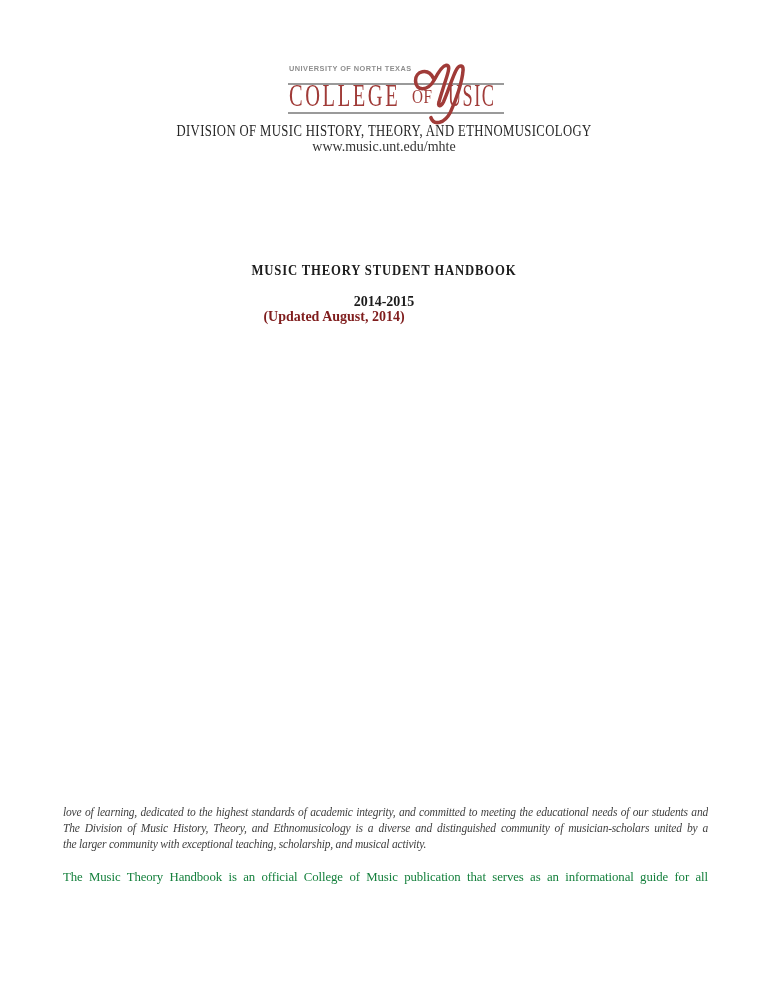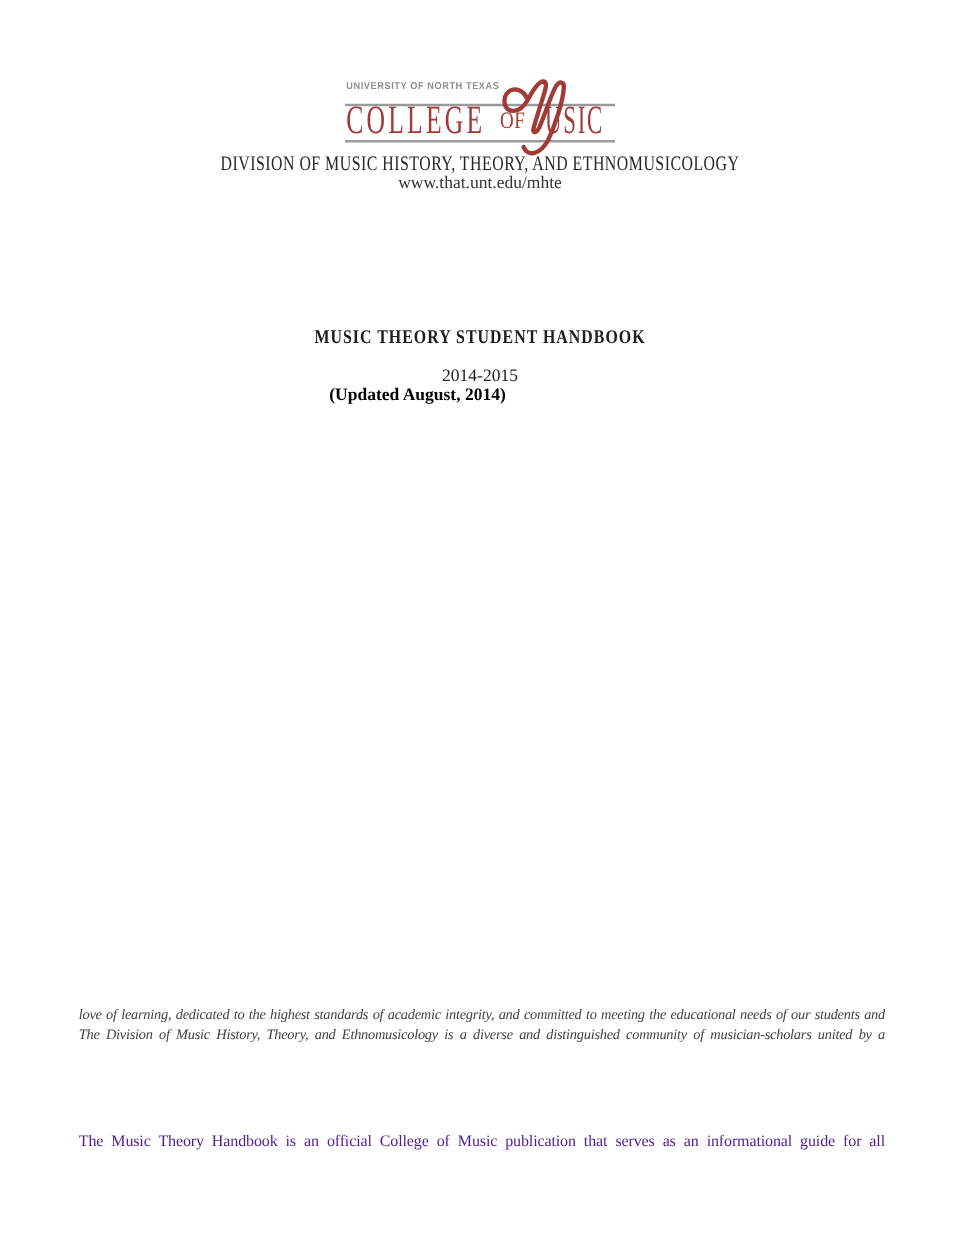--- a/index.html
+++ b/index.html
@@ -1,21 +1,21 @@
 <!DOCTYPE html>
 <html><head>
 <meta charset="utf-8">
 <style>
   html,body{margin:0;padding:0;background:#ffffff;}
   .page{
     position:relative;width:768px;height:994px;background:#ffffff;
     font-family:"Liberation Serif", serif;overflow:hidden;
   }
   
-  .logo{position:absolute;left:276px;top:62px;width:216px;height:66px;text-align:right;}
+  .logo{position:absolute;left:288px;top:62px;width:216px;height:66px;text-align:right;}
   .logo-univ{
     position:absolute;left:1px;top:2px;white-space:nowrap;
     font-family:"Liberation Sans", sans-serif;font-size:8px;font-weight:bold;
     color:#8e8e8e;letter-spacing:.5px;transform:scale(.92,1);transform-origin:left top;
   }
   .logo-rule{position:absolute;left:0;width:216px;height:2px;background:#9a9a9a;}
   .logo-rule-top{top:21px;}
   .logo-rule-bottom{top:50px;}
   .logo-college{
     position:absolute;left:1px;top:17px;white-space:nowrap;
@@ -44,34 +44,34 @@
     font-size:14px;color:#333333;
   }
   
   .doc-title{
     position:absolute;left:0;top:261px;width:768px;text-align:center;white-space:nowrap;
     font-size:15.5px;font-weight:bold;letter-spacing:1px;color:#1c1c1c;
     transform:scale(.82,1);transform-origin:center top;
   }
   .doc-year{
     position:absolute;left:0;top:294px;width:768px;text-align:center;
-    font-size:14px;font-weight:normal;color:#1c1c1c;
+    font-size:14px;font-weight:bold;color:#1c1c1c;
   }
   .doc-updated{
     position:absolute;left:0;top:309px;width:668px;text-align:center;
-    font-size:14px;font-weight:bold;color:#000000;
+    font-size:14px;font-weight:bold;color:#7f1d1d;
   }
   
   .mission{
     position:absolute;left:63px;top:804px;width:645px;overflow:hidden;
     font-style:italic;font-size:11.5px;letter-spacing:-.2px;line-height:16px;color:#3f3f3f;
   }
   .handbook-info{
     position:absolute;left:63px;top:869px;width:645px;overflow:hidden;
-    font-size:12.8px;letter-spacing:-.1px;line-height:16.3px;color:#4c1d95;margin-top:36px;
+    font-size:12.8px;letter-spacing:-.1px;line-height:16.3px;color:#15803d;
   }
   .jline{white-space:nowrap;text-align:justify;text-align-last:justify;}
   .lline{white-space:nowrap;text-align:left;}
 </style>
 </head>
 <body>
 
 <div class="page">
 
   <div class="logo">
@@ -90,28 +90,29 @@
                C 56 40, 52 56, 51 62
                C 49 70, 54 71, 58 62
                C 64 46, 70 20, 75 11
                C 79 4, 85 5, 85 13
                C 85 30, 78 58, 70 78
                C 62 96, 46 100, 40 87" fill="none" stroke="#a03b38" stroke-width="5.5" stroke-linecap="round" stroke-linejoin="round"></path>
     </svg>
   </div>
 
   <div class="division-line">DIVISION OF MUSIC HISTORY, THEORY, AND ETHNOMUSICOLOGY</div>
-  <div class="division-url">www.that.unt.edu/mhte</div>
+  <div class="division-url">www.music.unt.edu/mhte</div>
 
   <div class="doc-title">MUSIC THEORY STUDENT HANDBOOK</div>
   <div class="doc-year">2014-2015</div>
   <div class="doc-updated">(Updated August, 2014)</div>
 
   <div class="mission">
     <div class="jline">love of learning, dedicated to the highest standards of academic integrity, and committed to meeting the educational needs of our students and</div>
     <div class="jline">The Division of Music History, Theory, and Ethnomusicology is a diverse and distinguished community of musician-scholars united by a</div>
+    <div class="lline">the larger community with exceptional teaching, scholarship, and musical activity.</div>
   </div>
 
   <div class="handbook-info">
     <div class="jline">The Music Theory Handbook is an official College of Music publication that serves as an informational guide for all</div>
   </div>
 
 </div>
 
 </body></html>

